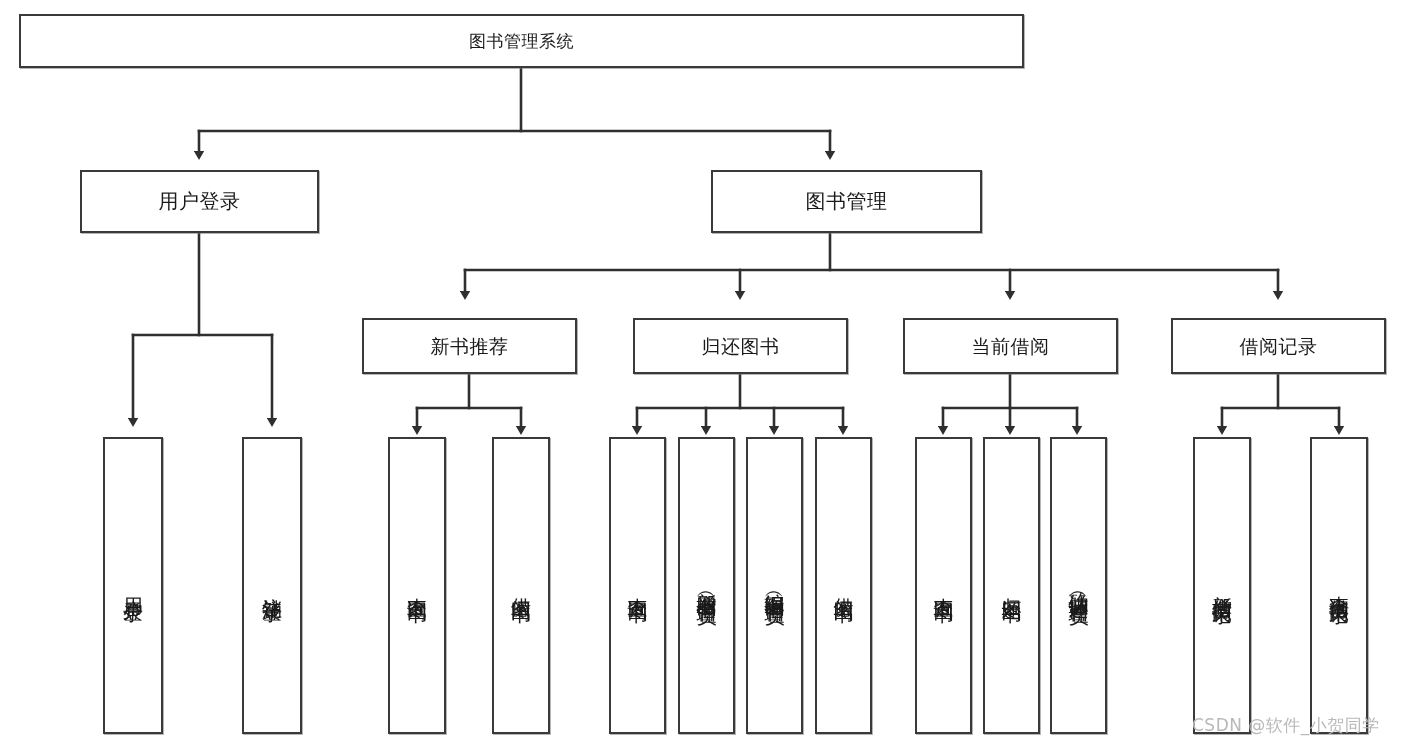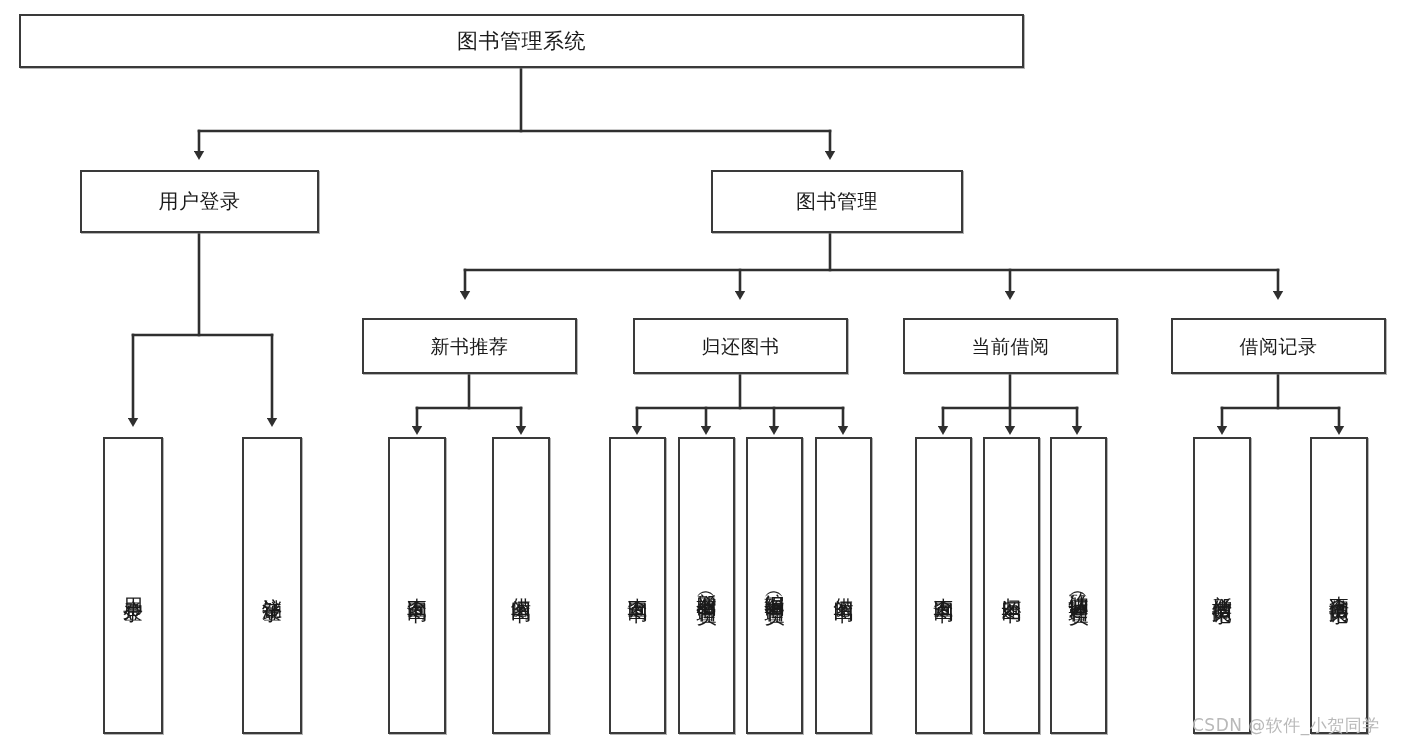--- a/index.html
+++ b/index.html
@@ -36,21 +36,21 @@
     justify-content: center;
     color: #1a1a1a;
     box-shadow: 1px 1px 0 rgba(120,120,120,0.55);
   }
   .node .label {
     display: block;
     text-align: center;
     line-height: 1.18;
     letter-spacing: 0.5px;
   }
-  .node.root .label { font-size: 21px; }
+  .node.root .label { font-size: 17px; }
   .node.level2 .label { font-size: 20px; }
   .node.level3 .label { font-size: 19px; }
   .node.leaf {
     align-items: center;
     justify-content: center;
   }
   .node.leaf .label {
     writing-mode: vertical-rl;
     text-orientation: upright;
     font-size: 20px;
@@ -122,21 +122,21 @@
     </g>
   </svg>
 
   <div class="node root" style="left:19px; top:14px; width:1005px; height:54px;">
     <span class="label">图书管理系统</span>
   </div>
 
   <div class="node level2" style="left:80px; top:170px; width:239px; height:63px;">
     <span class="label">用户登录</span>
   </div>
-  <div class="node level2" style="left:711px; top:170px; width:252px; height:63px;justify-content:center;">
+  <div class="node level2" style="left:711px; top:170px; width:271px; height:63px;justify-content:center;">
     <span class="label">图书管理</span>
   </div>
 
   <div class="node level3" style="left:362px; top:318px; width:215px; height:56px;">
     <span class="label">新书推荐</span>
   </div>
   <div class="node level3" style="left:633px; top:318px; width:215px; height:56px;">
     <span class="label">归还图书</span>
   </div>
   <div class="node level3" style="left:903px; top:318px; width:215px; height:56px;">

